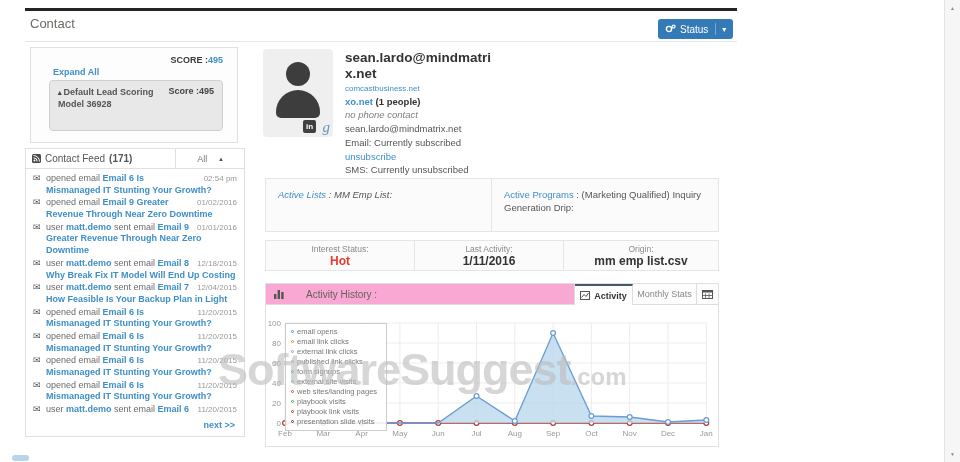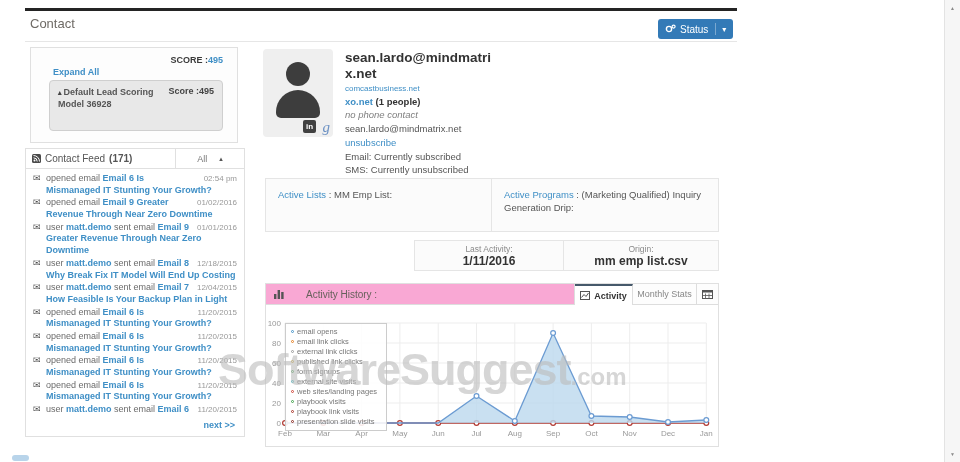--- a/index.html
+++ b/index.html
@@ -62,21 +62,21 @@
   .p-tiny { font-size:8px; line-height:1.4; color:#3f8fc6; margin-top:1px; cursor:pointer; }
   .p-co { font-weight:bold; }
   .p-co .co-name { color:#3f8fc6; cursor:pointer; }
   .p-co .co-meta { color:#333; }
   .p-italic { font-style:italic; color:#808080; }
   .p-link { color:#3f8fc6; cursor:pointer; }
 
   
   .active-box { top:178px; height:54px; background:#fbfbfb; border:1px solid #e5e5e5; padding:9px 12px;
     font-size:9.5px; line-height:1.4; color:#555; white-space:pre-wrap; }
-  #active-lists-box { left:265px; width:261px; }
+  #active-lists-box { left:265px; width:261px;font-style:italic; }
   #active-programs-box { left:491px; width:228px; }
   .active-box .al-label { color:#3f8fc6; cursor:pointer; }
 
   
   .stat-box { top:240px; height:31px; background:#fbfbfb; border:1px solid #e5e5e5; text-align:center; padding-top:3px; }
   #stat-0 { left:265px; width:150px; }
   #stat-1 { left:414px; width:150px; }
   #stat-2 { left:563px; width:156px; }
   .stat-label { font-size:8.5px; color:#8a8a8a; line-height:1.2; }
   .stat-value { font-size:12px; font-weight:bold; color:#333; line-height:1.2; }
@@ -185,29 +185,33 @@
   </div>
 
   <div class="abs" id="profile-block">
     <div id="profile-name">sean.lardo@mindmatrix.net</div>
     <div class="p-tiny">comcastbusiness.net</div>
     <div class="p-line p-co">
       <span class="co-name">xo.net</span><span class="co-meta"> (1 people)</span>
     </div>
     <div class="p-line p-italic">no phone contact</div>
     <div class="p-line">sean.lardo@mindmatrix.net</div>
+    <div class="p-line">Email: Currently subscribed</div>
     <div class="p-line p-link">unsubscribe</div>
-    <div class="p-line">Email: Currently subscribed</div>
     <div class="p-line">SMS: Currently unsubscribed</div>
     <div class="p-line p-link">resubscribe</div>
   </div>
 
   <div class="abs active-box" id="active-lists-box"><span class="al-label">Active Lists</span><span> : </span><span>MM Emp List:</span></div>
   <div class="abs active-box" id="active-programs-box"><span class="al-label">Active Programs</span><span> : </span><span>(Marketing Qualified) Inquiry Generation Drip:</span></div>
 
+  <div class="abs stat-box" id="stat-0">
+    <div class="stat-label">Interest Status:</div>
+    <div class="stat-value">Hot</div>
+  </div>
   <div class="abs stat-box" id="stat-1">
     <div class="stat-label">Last Activity:</div>
     <div class="stat-value">1/11/2016</div>
   </div>
   <div class="abs stat-box" id="stat-2">
     <div class="stat-label">Origin:</div>
     <div class="stat-value">mm emp list.csv</div>
   </div>
 
   <div class="abs" id="chart-panel">

